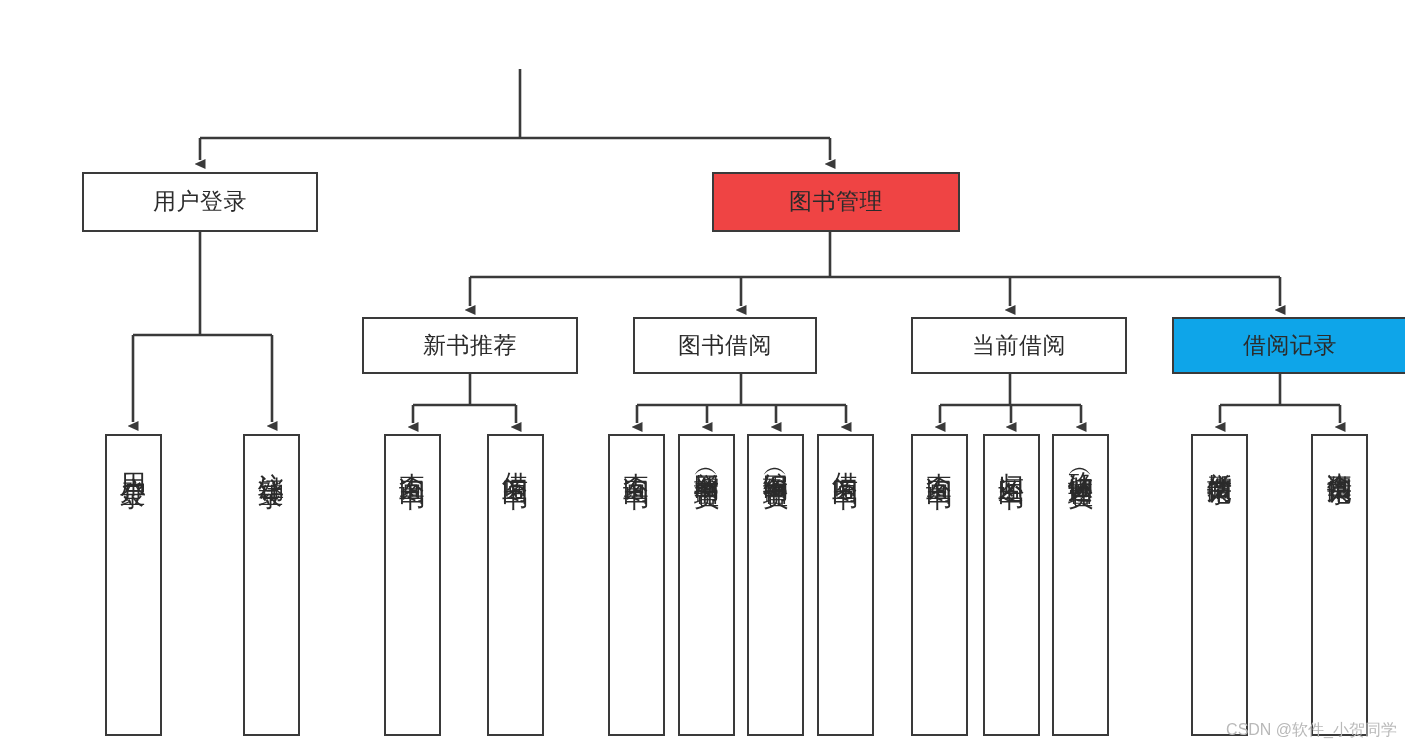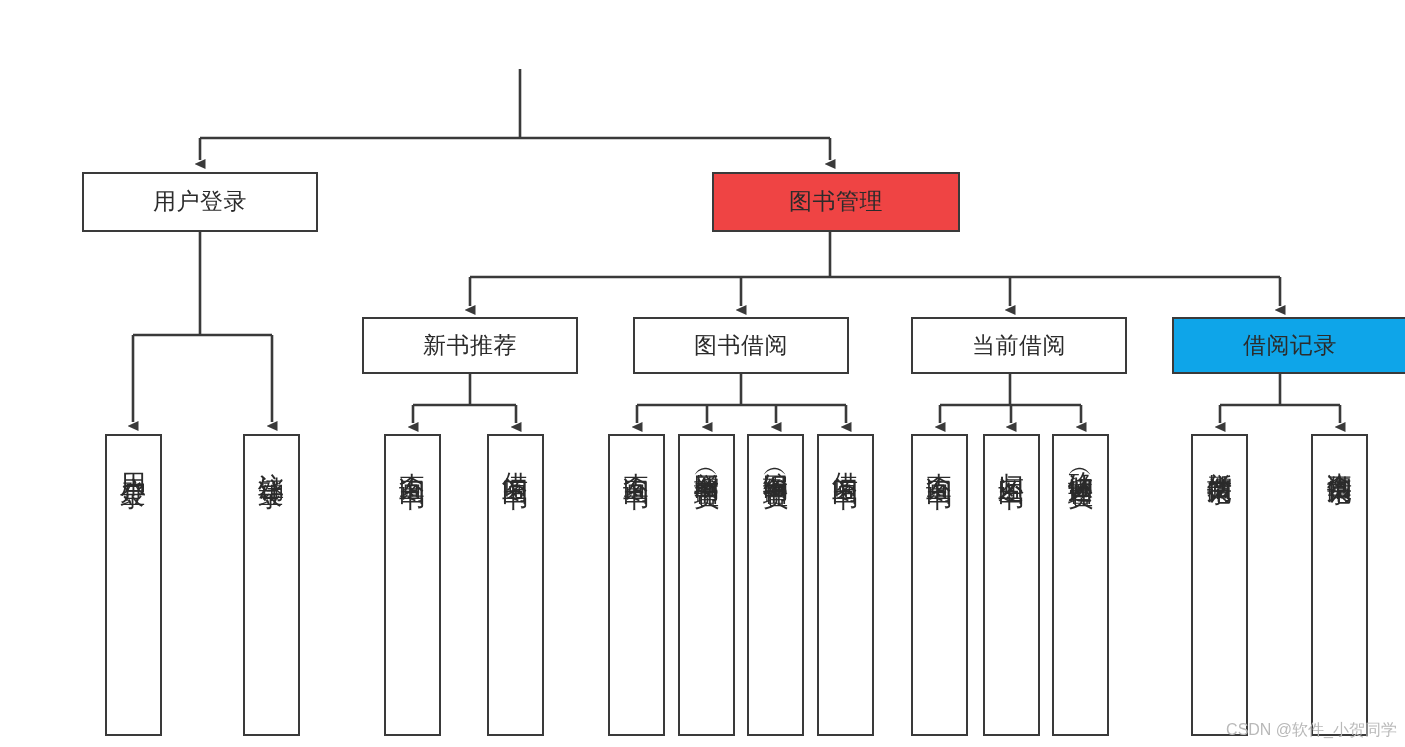--- a/index.html
+++ b/index.html
@@ -138,21 +138,21 @@
   <div class="node h" id="node-l2-0" style="left: 82px; top: 172px; width: 236px; height: 60px; border-color: rgb(58, 58, 58); background: rgb(255, 255, 255); color: rgb(43, 43, 43);">
     <span class="node-label">用户登录</span>
   </div>
   <div class="node h" id="node-l2-1" style="left: 712px; top: 172px; width: 248px; height: 60px; border-color: rgb(58, 58, 58); background: #ef4444; color: rgb(43, 43, 43);">
     <span class="node-label">图书管理</span>
   </div>
 
   <div class="node h" id="node-l3-0" style="left: 362px; top: 317px; width: 216px; height: 57px; border-color: rgb(58, 58, 58); background: rgb(255, 255, 255); color: rgb(43, 43, 43);">
     <span class="node-label">新书推荐</span>
   </div>
-  <div class="node h" id="node-l3-1" style="left: 633px; top: 317px; width: 216px; height: 57px; border-color: rgb(58, 58, 58); background: rgb(255, 255, 255); color: rgb(43, 43, 43);">
+  <div class="node h" id="node-l3-1" style="left: 633px; top: 317px; width: 184px; height: 57px; border-color: rgb(58, 58, 58); background: rgb(255, 255, 255); color: rgb(43, 43, 43);">
     <span class="node-label">图书借阅</span>
   </div>
   <div class="node h" id="node-l3-2" style="left: 911px; top: 317px; width: 216px; height: 57px; border-color: rgb(58, 58, 58); background: rgb(255, 255, 255); color: rgb(43, 43, 43);">
     <span class="node-label">当前借阅</span>
   </div>
   <div class="node h" id="node-l3-3" style="left: 1172px; top: 317px; width: 236px; height: 57px; border-color: rgb(58, 58, 58); background: #0ea5e9; color: rgb(43, 43, 43);">
     <span class="node-label">借阅记录</span>
   </div>
 
   <div class="node v" id="node-leaf-0" style="left: 105px; top: 434px; width: 57px; height: 302px; border-color: rgb(58, 58, 58); background: rgb(255, 255, 255); color: rgb(43, 43, 43);">

